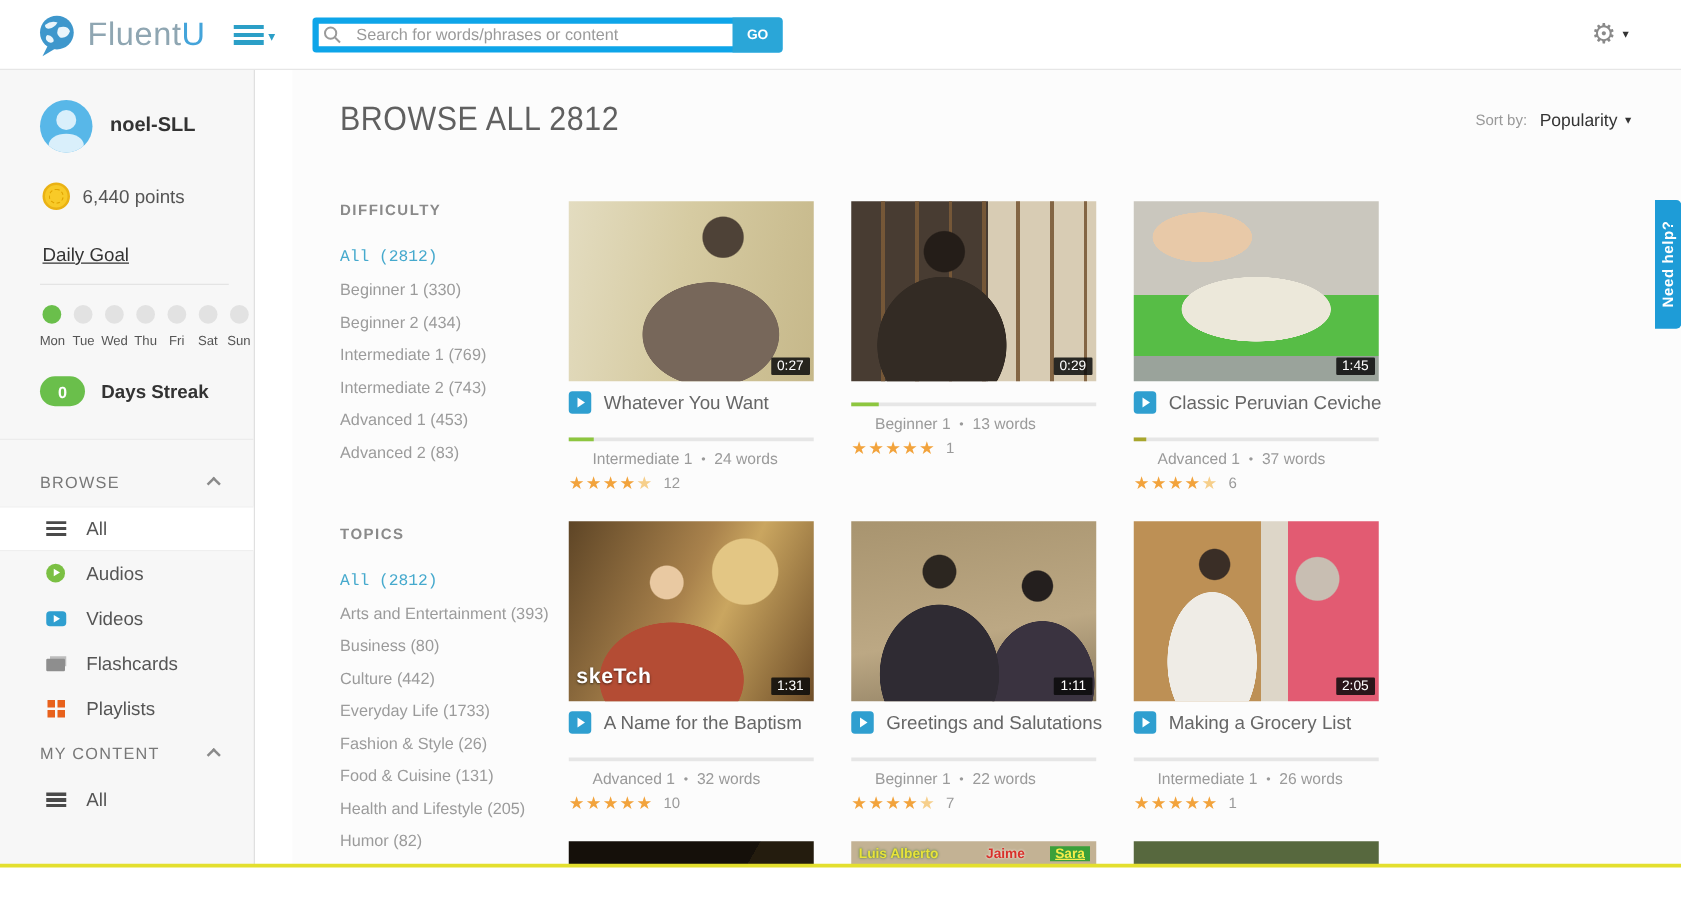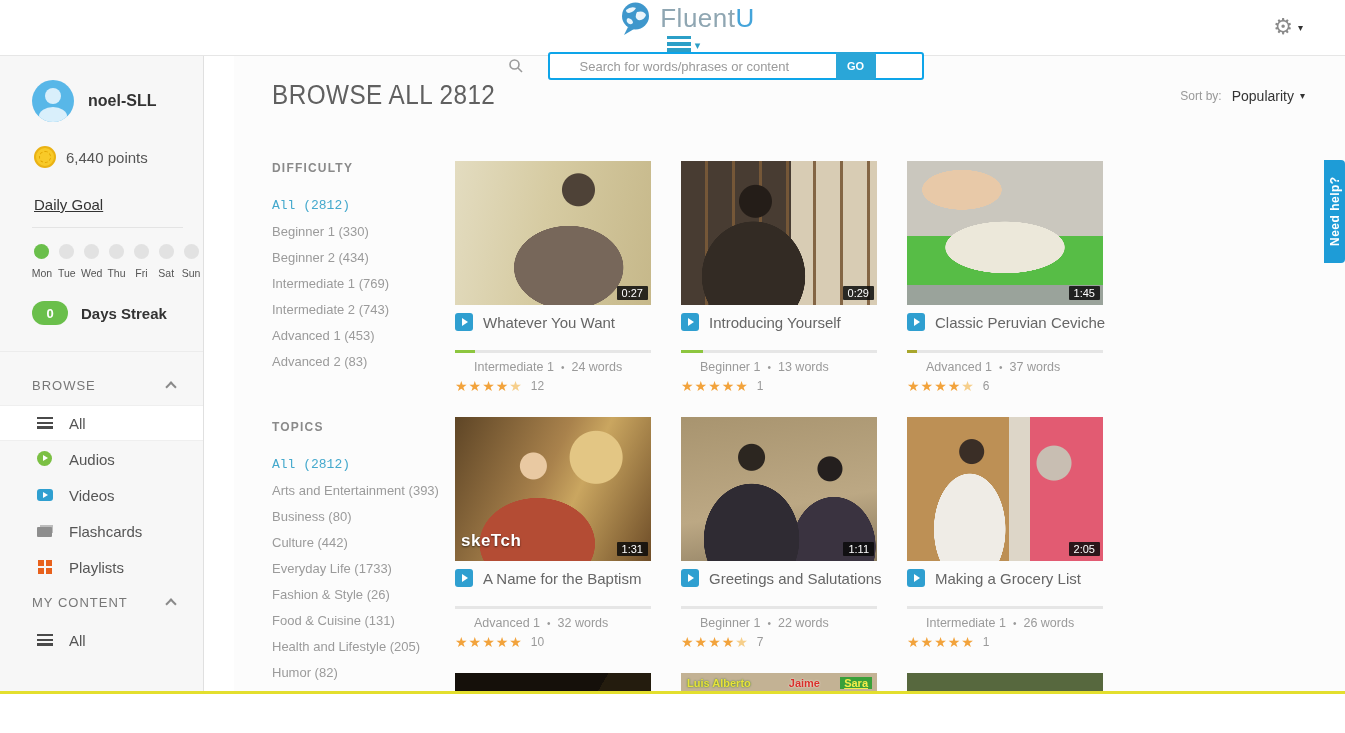--- a/index.html
+++ b/index.html
@@ -1,32 +1,32 @@
 <!DOCTYPE html>
 <html><head>
 <meta charset="utf-8">
 <style>
   * { margin:0; padding:0; box-sizing:border-box; }
   body { font-family:"Liberation Sans", sans-serif; background:#fff; }
   .page { position:relative; width:1345px; height:733px; background:#fff; overflow:hidden; }
 
   
   .hdr { position:absolute; left:0; top:0; width:1345px; height:56px; background:#fff;
-         border-bottom:1px solid #e6e6e6; display:flex; align-items:center; z-index:10;flex-direction:column; }
+         border-bottom:1px solid #e6e6e6; display:flex; align-items:center; z-index:10; }
   .logo { display:flex; align-items:center; margin-left:28px; cursor:pointer; }
   .logo svg { width:36px; height:36px; }
   .brand { font-size:26px; letter-spacing:.5px; margin-left:6px; }
   .brand .b1 { color:#8fa6b2; }
   .brand .b2 { color:#44a4da; }
   .menu-toggle { display:flex; align-items:flex-start; margin-left:22px; cursor:pointer; }
   .hamburger { width:24px; height:16px; background:repeating-linear-gradient(180deg,#2b9fc7 0 3.5px,transparent 3.5px 6.2px); }
   .menu-caret { color:#2b9fc7; font-size:11px; margin:3px 0 0 4px; }
   .searchbox { position:relative; margin-left:30px; width:376px; height:28px; }
-  .searchbox input { width:100%; height:28px; border:2px solid #0ea5e9; border-radius:3px;
-        padding:0 44px 0 30px; font-size:13px; color:#555; outline:none; font-family:inherit; background:#fff;margin-left:48px; }
+  .searchbox input { width:100%; height:28px; border:5px solid #0ea5e9; border-radius:3px;
+        padding:0 44px 0 30px; font-size:13px; color:#555; outline:none; font-family:inherit; background:#fff; }
   .searchbox input::placeholder { color:#9a9a9a; }
   .mag { position:absolute; left:8px; top:6px; width:16px; height:16px; }
   .go { position:absolute; right:0; top:0; height:28px; width:40px; background:#2aa6d8; color:#fff;
         border:none; border-radius:0 3px 3px 0; font-size:11px; font-weight:bold; cursor:pointer; font-family:inherit; }
   .settings { position:absolute; right:42px; top:16px; display:flex; align-items:center; cursor:pointer; }
   .gear { font-size:22px; color:#8a8a8a; line-height:1; }
   .set-caret { color:#333; font-size:10px; margin-left:5px; }
 
   
   .sidebar { position:absolute; left:0; top:56px; width:204px; height:637px; background:#f7f7f7;
@@ -344,24 +344,20 @@
               <span class="star full">★</span>
               <span class="star full">★</span>
               <span class="star half">★</span>
               <span class="vcount">12</span>
             </div>
           </div>
           <div class="vcard">
             <div class="vthumb t2">
               <span class="duration">0:29</span>
             </div>
-            <div class="vtitle-row">
-              <span class="play-btn"></span>
-              <span class="vtitle">Introducing Yourself</span>
-            </div>
             <div class="vbar">
               <div class="vbar-fill" style="width: 11%; background: rgb(141, 198, 63);"></div>
             </div>
             <div class="vmeta">
               <span>Beginner 1</span>
               <span class="mdot">•</span>
               <span>13 words</span>
             </div>
             <div class="vstars">
               <span class="star full">★</span>

